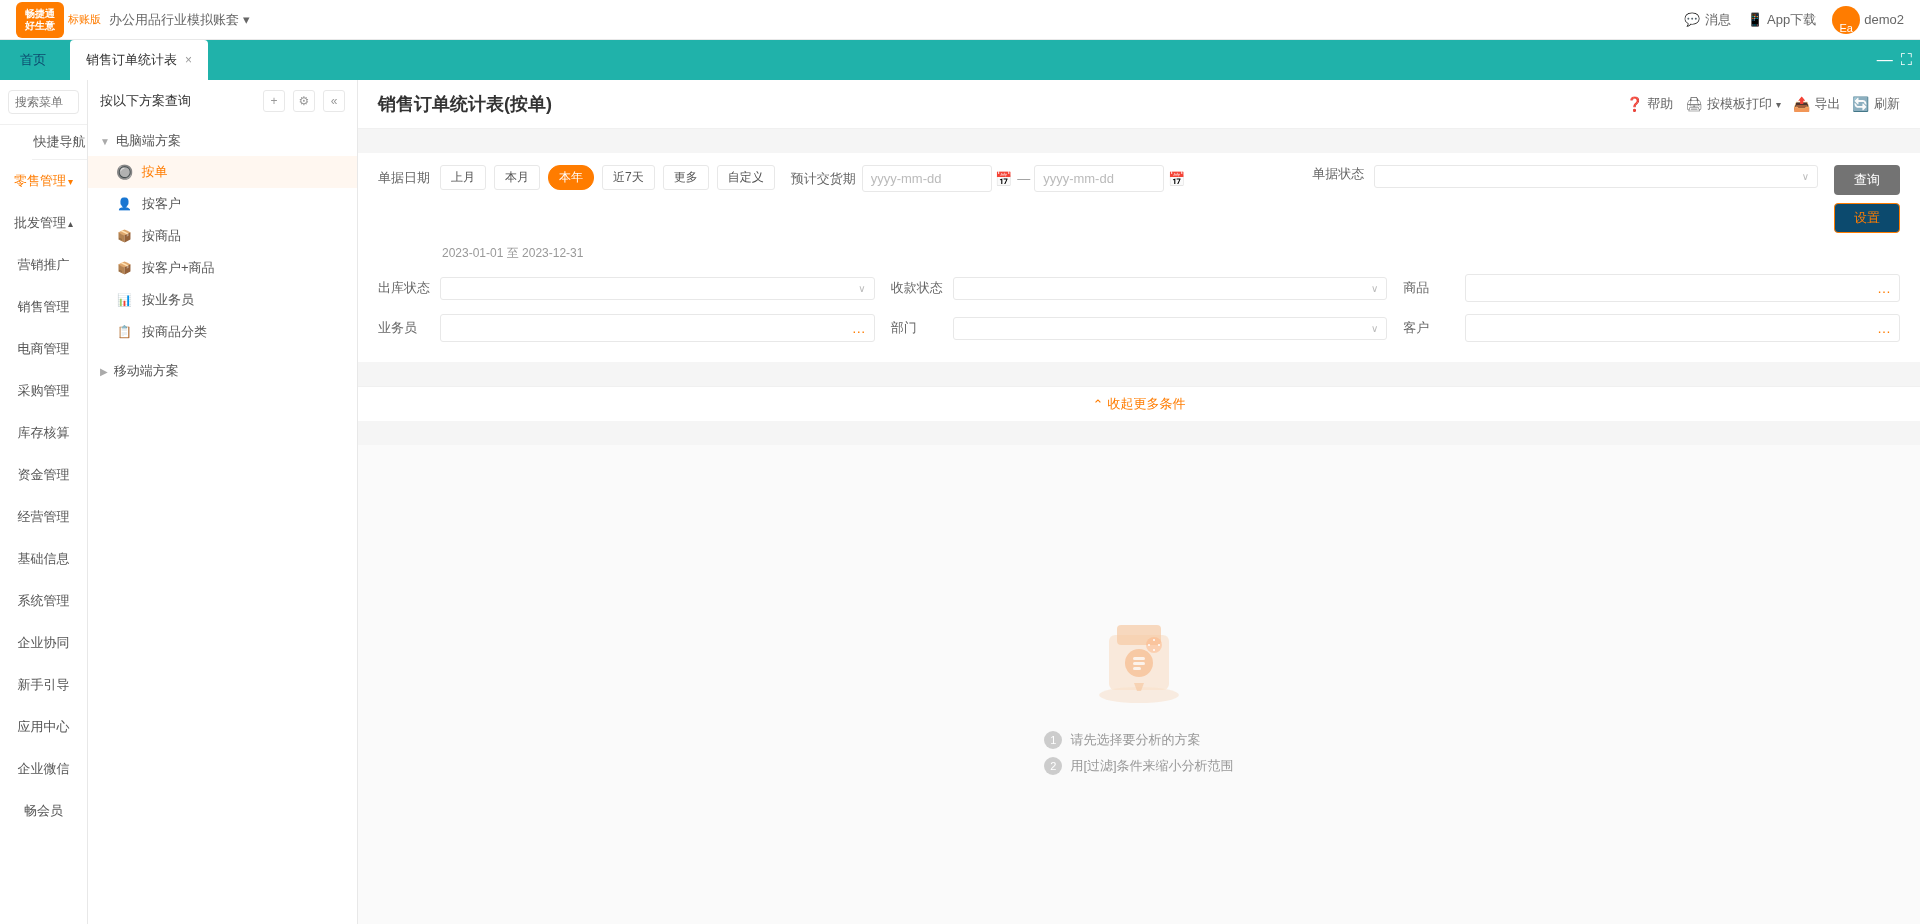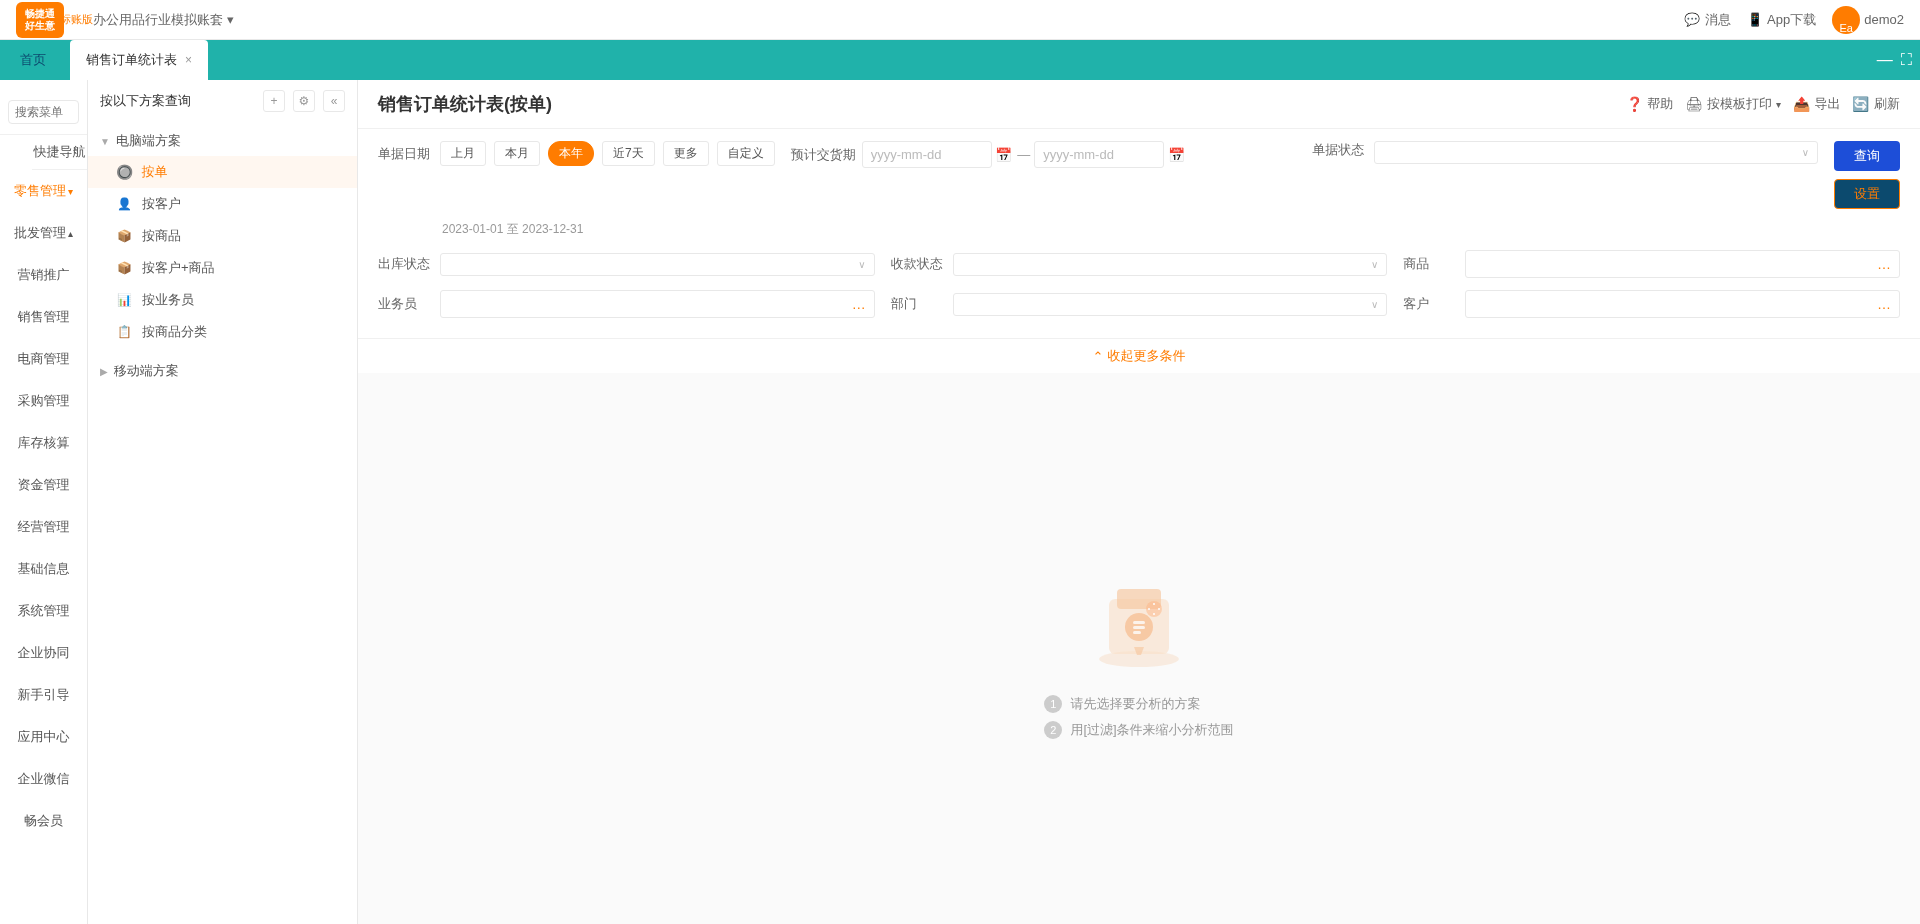--- a/index.html
+++ b/index.html
@@ -1,20 +1,20 @@
 <!DOCTYPE html>
 <html><head>
   <meta charset="utf-8">
   <style>
     * { box-sizing: border-box; margin: 0; padding: 0; }
     body { font-family: 'Microsoft YaHei', sans-serif; font-size: 13px; background: #f5f5f5; color: #333; display: flex; flex-direction: column; height: 924px; overflow: hidden; }
 
     
     .topbar { height: 40px; background: #fff; display: flex; align-items: center; justify-content: space-between; padding: 0 16px; border-bottom: 1px solid #e8e8e8; flex-shrink: 0; }
-    .topbar-left { display: flex; align-items: center; }
+    .topbar-left { display: flex; align-items: center; gap: 8px; }
     .logo-box { width: 48px; height: 36px; background: #ff7c00; border-radius: 6px; display: flex; align-items: center; justify-content: center; }
     .logo-text { color: #fff; font-size: 10px; font-weight: bold; text-align: center; line-height: 1.2; }
     .industry-select { display: flex; align-items: center; gap: 4px; color: #666; font-size: 13px; cursor: pointer; }
     .topbar-right { display: flex; align-items: center; gap: 16px; color: #666; font-size: 13px; }
     .topbar-right-item { display: flex; align-items: center; gap: 4px; cursor: pointer; }
     .avatar { width: 28px; height: 28px; border-radius: 50%; background: #ff7c00; display: flex; align-items: flex-end; justify-content: center; color: #fff; font-size: 11px; }
 
     
     .tabbar { height: 40px; background: #20b2aa; display: flex; align-items: center; flex-shrink: 0; }
     .tab-home { padding: 0 20px; height: 100%; display: flex; align-items: center; color: #0c4a6e; font-size: 13px; cursor: pointer; }
@@ -24,59 +24,59 @@
     .tab-icon-btn { color: #fff; cursor: pointer; font-size: 16px; }
 
     
     .main-layout { display: flex; flex: 1; overflow: hidden; }
 
     
     .sidebar { width: 88px; background: #fff; border-right: 1px solid #e8e8e8; display: flex; flex-direction: column; overflow-y: auto; flex-shrink: 0; }
     .sidebar-item { padding: 12px 0; text-align: center; cursor: pointer; color: #555; font-size: 13px; position: relative; }
     .sidebar-item.active { color: #ff7c00; }
     .sidebar-item.has-arrow { display: flex; align-items: center; justify-content: center; gap: 2px; }
-    .sidebar-search { padding: 10px 8px; border-bottom: 1px solid #f0f0f0; margin-top: 10px; }
+    .sidebar-search { padding: 10px 8px; border-bottom: 1px solid #f0f0f0; }
     .sidebar-search input { width: 100%; border: 1px solid #e8e8e8; border-radius: 4px; padding: 4px 6px; font-size: 12px; outline: none; }
     .sidebar-shortcut { padding: 8px 0; text-align: center; color: #555; font-size: 13px; cursor: pointer; border-bottom: 1px solid #f0f0f0; margin-left: 32px; }
 
     
     .content { flex: 1; display: flex; overflow: hidden; }
 
     
     .left-panel { width: 270px; background: #fff; border-right: 1px solid #e8e8e8; flex-shrink: 0; overflow-y: auto; }
     .left-panel-header { padding: 10px 12px; display: flex; align-items: center; justify-content: space-between; font-size: 13px; color: #333; }
     .left-panel-icons { display: flex; align-items: center; gap: 8px; }
     .panel-icon-btn { width: 22px; height: 22px; display: flex; align-items: center; justify-content: center; cursor: pointer; color: #999; border: 1px solid #e8e8e8; border-radius: 3px; font-size: 12px; }
     .scheme-group { padding: 4px 0; }
     .scheme-group-header { display: flex; align-items: center; gap: 6px; padding: 6px 12px; color: #555; font-size: 13px; cursor: pointer; }
     .scheme-item { display: flex; align-items: center; gap: 8px; padding: 7px 12px 7px 28px; cursor: pointer; color: #555; font-size: 13px; }
     .scheme-item.active { color: #ff7c00; background: #fff7f0; }
     .scheme-item-icon { width: 18px; height: 18px; display: flex; align-items: center; justify-content: center; font-size: 12px; color: #999; }
 
     
-    .right-content { flex: 1; display: flex; flex-direction: column; overflow: hidden; }
+    .right-content { flex: 1; display: flex; flex-direction: column; overflow: hidden; gap: 24px; }
     .page-header { padding: 12px 20px 0; background: #fff; display: flex; align-items: center; justify-content: space-between; border-bottom: 1px solid #f0f0f0; }
     .page-title { font-size: 18px; font-weight: 600; color: #333; padding-bottom: 12px; }
     .page-header-actions { display: flex; align-items: center; gap: 12px; padding-bottom: 12px; }
     .header-action-btn { display: flex; align-items: center; gap: 4px; color: #666; font-size: 13px; cursor: pointer; }
     .header-action-btn .icon { font-size: 14px; }
     .filter-label { color: #666; font-size: 13px; white-space: nowrap; min-width: 56px; }
     .date-filter { display: flex; align-items: center; gap: 8px; flex-wrap: wrap; }
     .date-btn { padding: 3px 10px; border: 1px solid #e8e8e8; border-radius: 3px; cursor: pointer; font-size: 12px; color: #555; background: #fff; }
     .date-btn.active { background: #ff7c00; color: #fff; border-color: #ff7c00; border-radius: 12px; }
     .filter-input-group { display: flex; align-items: center; gap: 4px; }
     .filter-input { border: 1px solid #e8e8e8; border-radius: 3px; padding: 5px 8px; font-size: 13px; outline: none; color: #999; }
     .filter-input::placeholder { color: #bbb; }
     .date-input { width: 130px; }
     .date-separator { color: #999; }
     .calendar-icon { color: #ccc; cursor: pointer; font-size: 14px; }
     .status-select-wide { flex: 1; }
     .select-arrow { color: #bbb; font-size: 10px; }
 
-    .btn-search { background: #1d4ed8; color: #fff; border: none; border-radius: 4px; padding: 6px 20px; font-size: 13px; cursor: pointer; }
+    .btn-search { background: #737373; color: #fff; border: none; border-radius: 4px; padding: 6px 20px; font-size: 13px; cursor: pointer; }
     .btn-settings { background: #0c4a6e; color: #ff7c00; border: 1px solid #ff7c00; border-radius: 4px; padding: 5px 16px; font-size: 13px; cursor: pointer; margin-top: 4px; }
     .search-btn-group { display: flex; flex-direction: column; gap: 4px; }
 
     .collapse-row { display: flex; align-items: center; justify-content: center; padding: 8px; color: #ff7c00; font-size: 13px; cursor: pointer; gap: 4px; border-top: 1px solid #f0f0f0; background: #fff; }
 
     
     .ellipsis-btn { color: #ff7c00; cursor: pointer; font-size: 14px; }
 
     
     .empty-state { flex: 1; display: flex; align-items: center; justify-content: center; flex-direction: column; background: #fafafa; }

